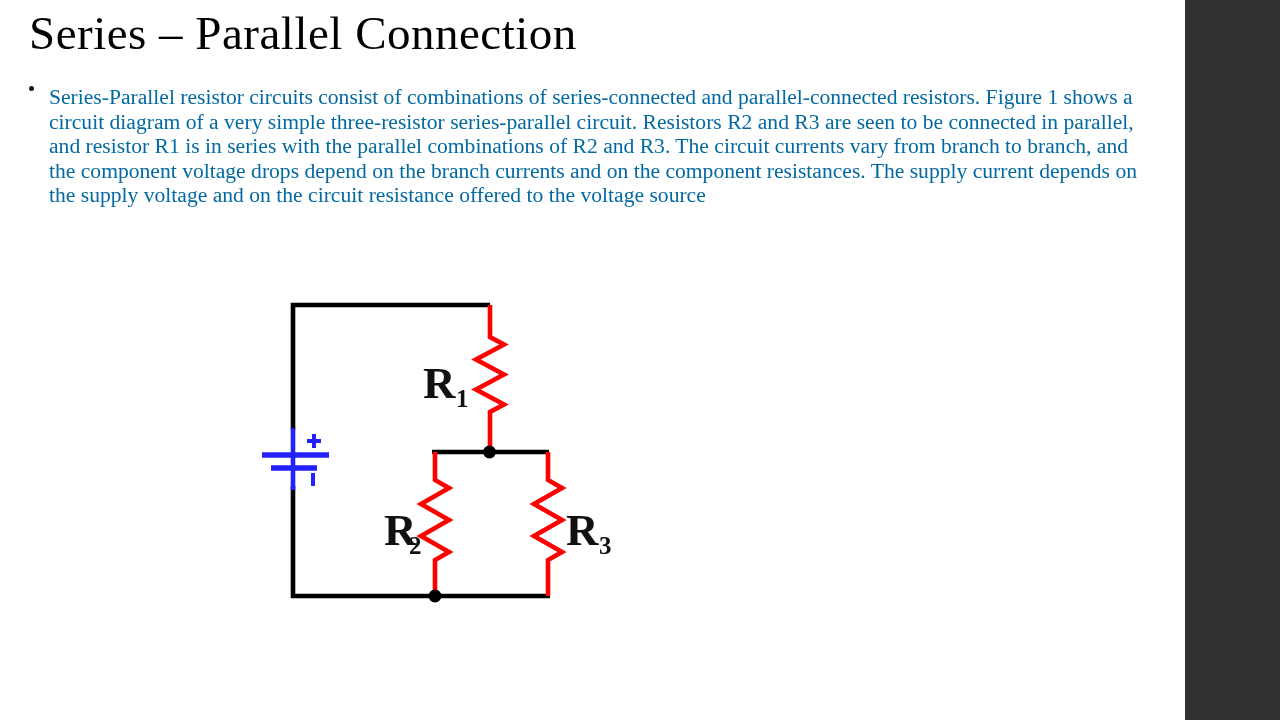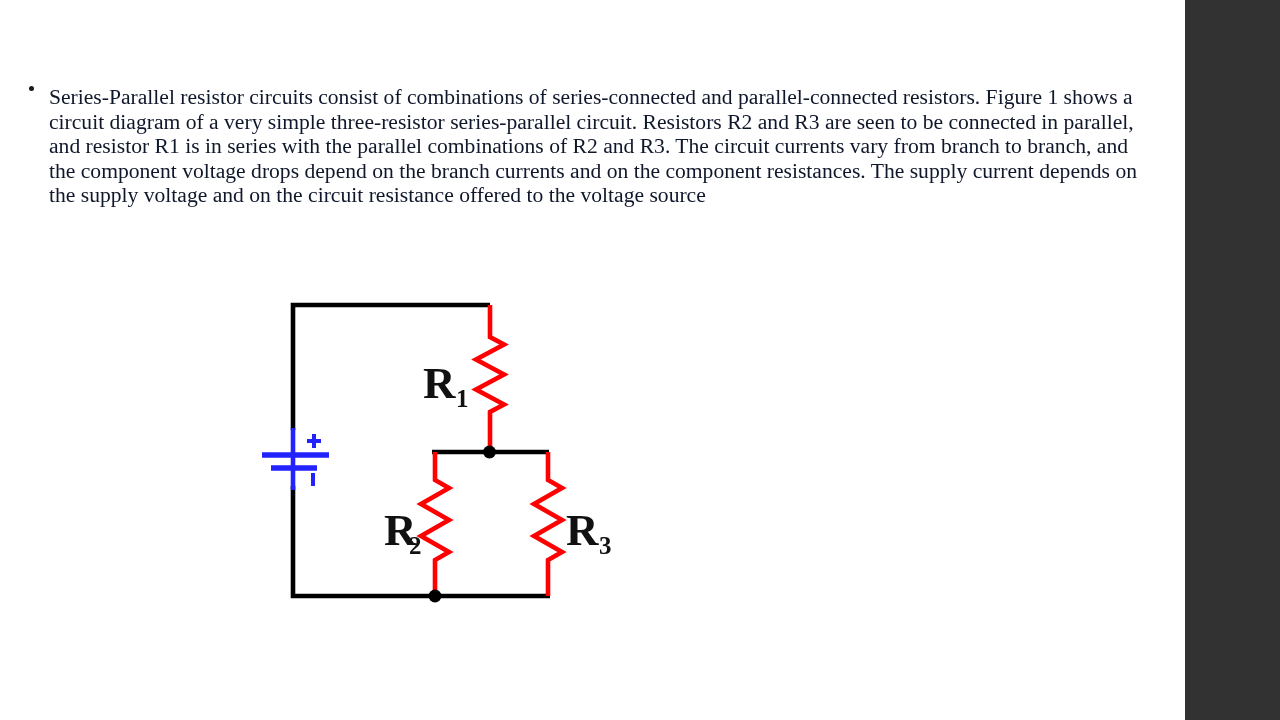--- a/index.html
+++ b/index.html
@@ -48,21 +48,21 @@
   }
   .body-paragraph {
     position: absolute;
     left: 49px;
     top: 85px;
     width: 1108px;
     margin: 0;
     font-family: "Liberation Serif", serif;
     font-size: 21.6px;
     line-height: 24.5px;
-    color: #0f172a;
+    color: #0369a1;
   }
   .circuit-figure {
     position: absolute;
     left: 250px;
     top: 290px;
     width: 410px;
     height: 330px;
   }
   .wire   { stroke: #000000; stroke-width: 4.6; fill: none; stroke-linejoin: miter; }
   .res    { stroke: #fe0000; stroke-width: 4.6; fill: none; stroke-linejoin: miter; stroke-miterlimit: 10; }
@@ -71,20 +71,21 @@
   .sign   { stroke: #2222fe; stroke-width: 4;   fill: none; }
   .node   { fill: #000000; stroke: none; }
   .rbase  { font-family: "Liberation Serif", serif; font-weight: bold; font-size: 45px; fill: #111111; }
   .rsub   { font-family: "Liberation Serif", serif; font-weight: bold; font-size: 25px; fill: #111111; }
 </style>
 </head>
 <body>
 
 <div class="slide">
 
+  <h1 class="slide-title">Series – Parallel Connection</h1>
 
   <span class="bullet-dot"></span>
   <p class="body-paragraph">Series-Parallel resistor circuits consist of combinations of series-connected and parallel-connected resistors. Figure 1 shows a circuit diagram of a very simple three-resistor series-parallel circuit. Resistors R2 and R3 are seen to be connected in parallel, and resistor R1 is in series with the parallel combinations of R2 and R3. The circuit currents vary from branch to branch, and the component voltage drops depend on the branch currents and on the component resistances. The supply current depends on the supply voltage and on the circuit resistance offered to the voltage source</p>
 
   <svg class="circuit-figure" viewBox="250 290 410 330" width="410" height="330" xmlns="http://www.w3.org/2000/svg">
 
     <polyline class="wire" points="490,305 293,305 293,430"></polyline>
     <polyline class="wire" points="293,486 293,596 550,596"></polyline>
     <line class="wire" x1="432" y1="452" x2="549" y2="452"></line>
 

